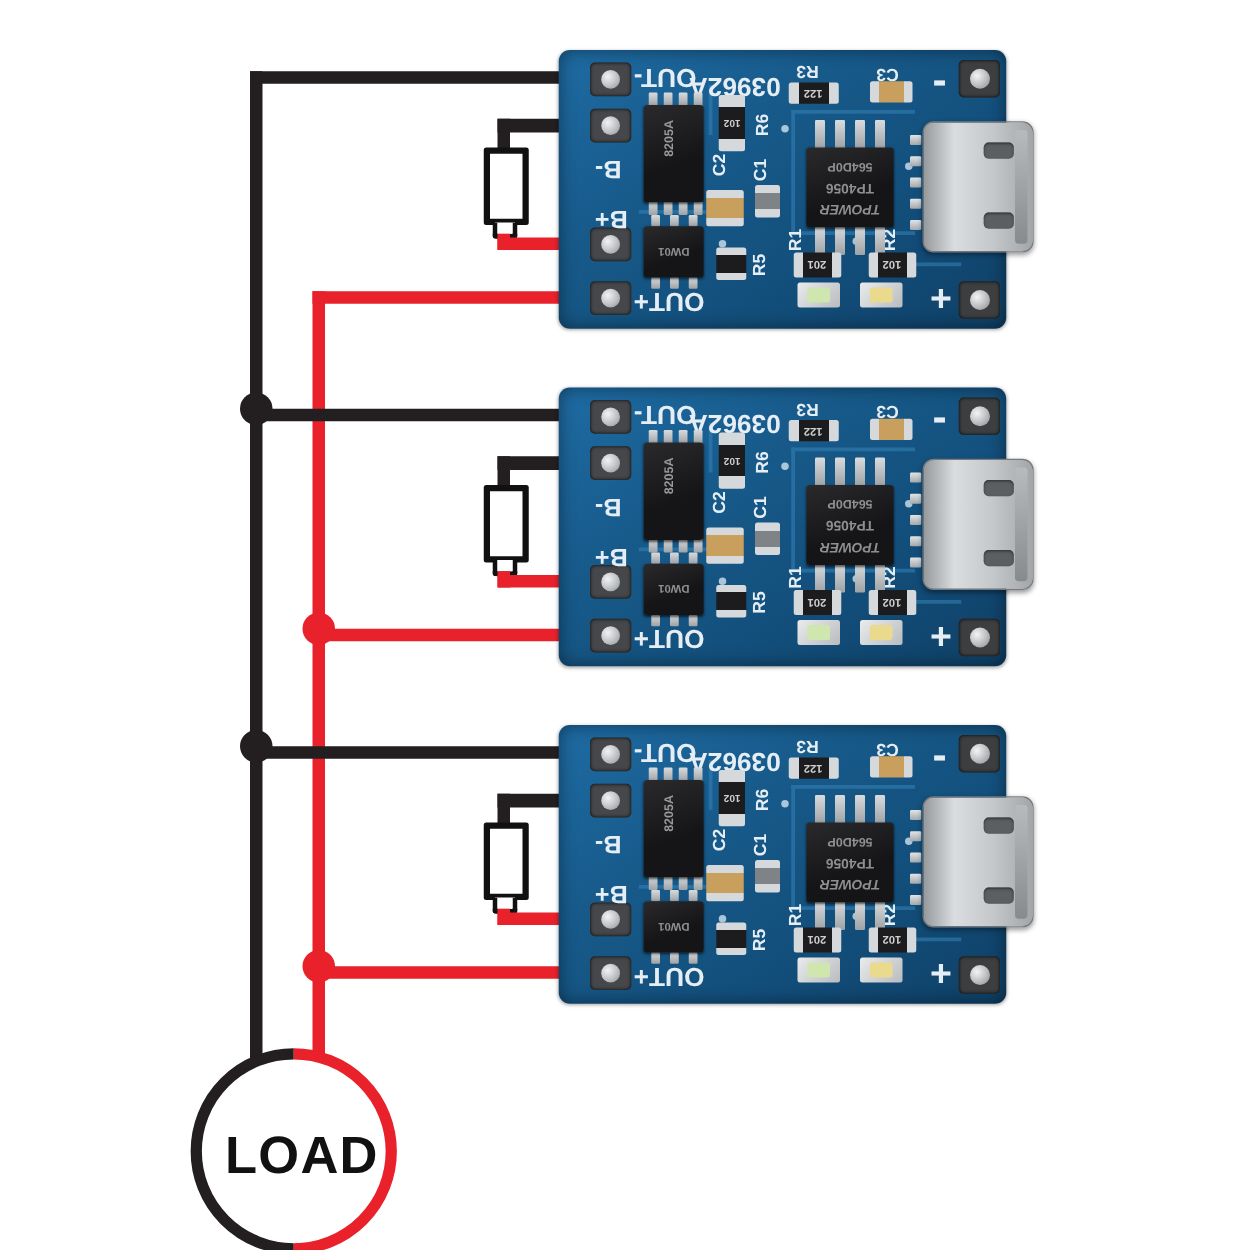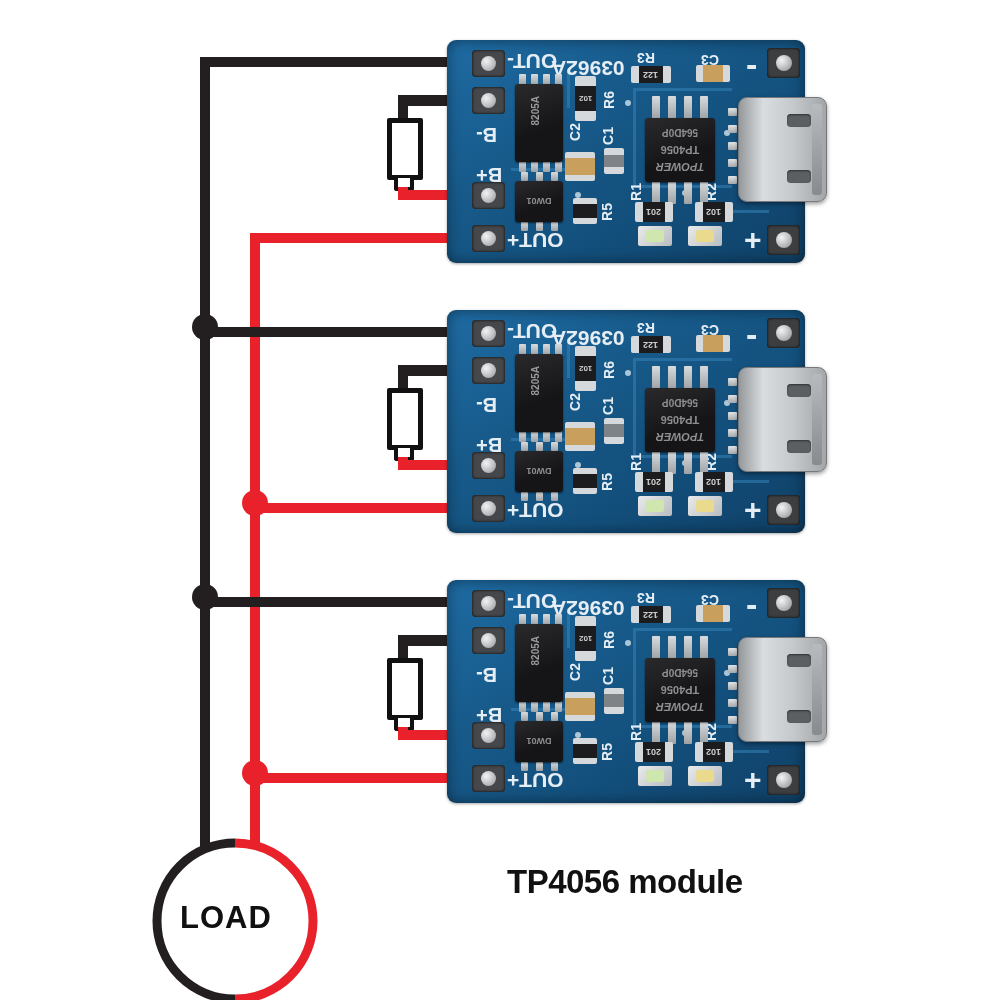--- a/index.html
+++ b/index.html
@@ -37,21 +37,21 @@
   .capg{position:absolute;background:linear-gradient(#d6d9db 0 25%,#7d8387 25% 75%,#d6d9db 75%);border-radius:2px;}
   .led{position:absolute;width:34px;height:20px;background:linear-gradient(135deg,#e9ebec,#b9bcbf);border-radius:2px;}
   .led .die{position:absolute;left:8px;top:4px;width:18px;height:12px;border-radius:2px;}
   .res .lbl,.resv .lbl{display:inline-block;transform:rotate(180deg);}
   
   .usb{position:absolute;left:291px;top:57px;width:87px;height:103px;border:1px solid #77797c;border-radius:9px;background:linear-gradient(90deg,#96999c,#dadddf 28%,#c6c9cc 62%,#a3a6a9);box-shadow:0 2px 4px rgba(0,0,0,.4);}
   .usb .slot{position:absolute;width:24px;height:13px;background:#5c5f62;border-radius:4px;box-shadow:inset 0 1px 2px #2e3032;}
   .usb .lip{position:absolute;right:4px;top:6px;width:10px;height:91px;background:linear-gradient(#b8bbbe,#888b8e);border-radius:3px;}
   .usbpin{position:absolute;width:9px;height:8px;background:linear-gradient(#e2e5e7,#a6a9ac);border-radius:1px;}
   
-  #load-label{position:absolute;color:#111;font-weight:bold;font-size:31px;letter-spacing:1px;}
+  #load-label{position:absolute;color:#111;font-weight:bold;font-size:42px;letter-spacing:1px;}
   #caption{position:absolute;color:#111;font-weight:bold;font-size:33px;letter-spacing:-0.5px;}
 </style>
 </head>
 <body>
 
 <div id="stage">
 
   <div class="wire" style="left:200px;top:57px;width:10px;height:808px;"></div>
   <div class="wire red" style="left:250px;top:233px;width:10px;height:627px;"></div>
   <div class="dot" style="left:192px;top:314px;"></div>
@@ -427,14 +427,13 @@
   </div>
 </div>
 
   <svg style="position:absolute;left:0;top:0;pointer-events:none;" width="1000" height="1000" viewBox="0 0 1000 1000">
     <circle cx="235" cy="921" r="78" fill="#ffffff"></circle>
     <path d="M 235 843 A 78 78 0 0 0 235 999" fill="none" stroke="#231f20" stroke-width="9"></path>
     <path d="M 235 843 A 78 78 0 0 1 235 999" fill="none" stroke="#e8212b" stroke-width="9"></path>
   </svg>
   <div id="load-label" style="left:180px;top:900px;">LOAD</div>
 
-  <div id="caption" style="left:507px;top:863px;">TP4056 module</div>
 </div>
 
 </body></html>

